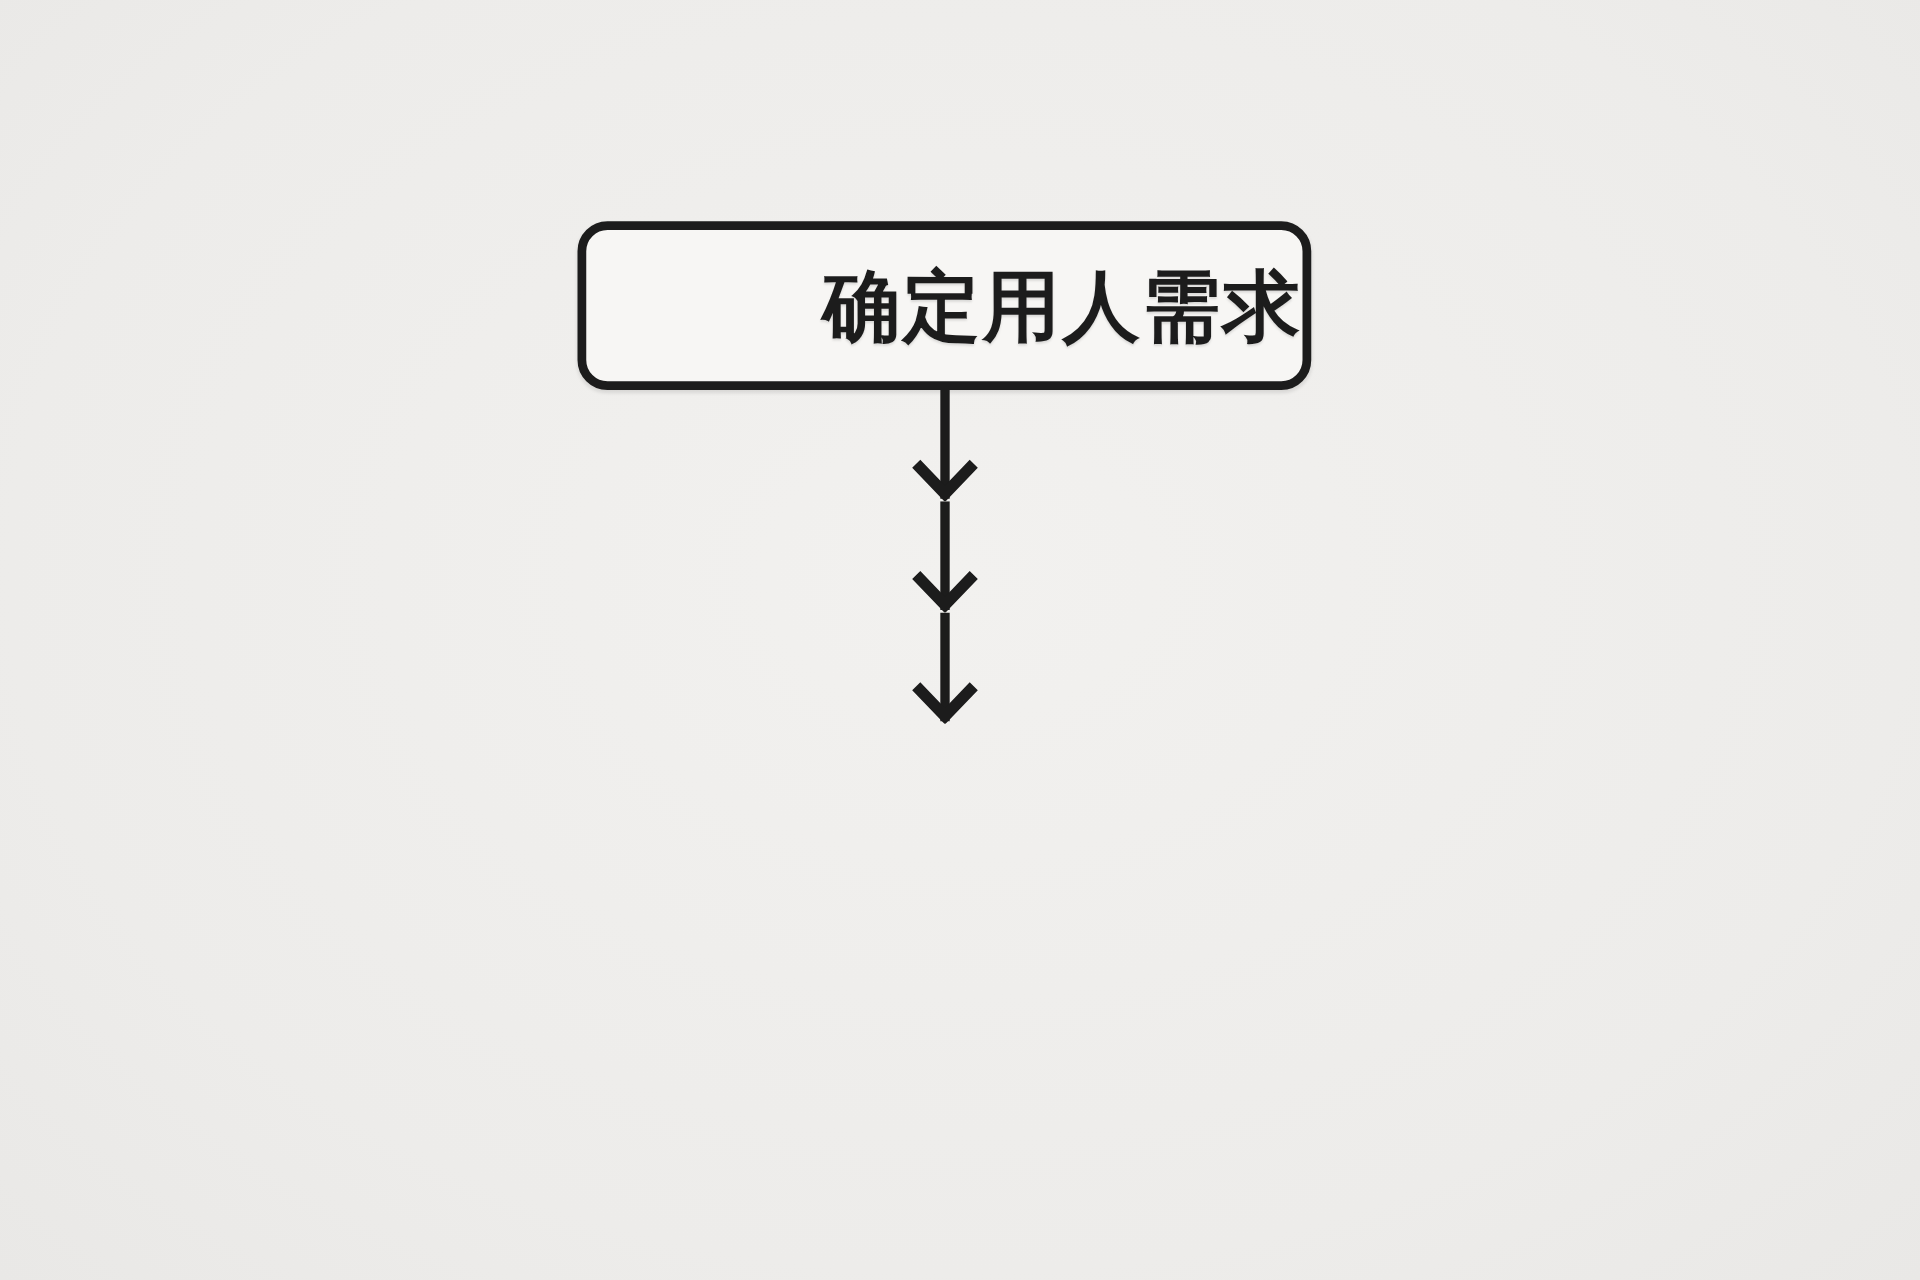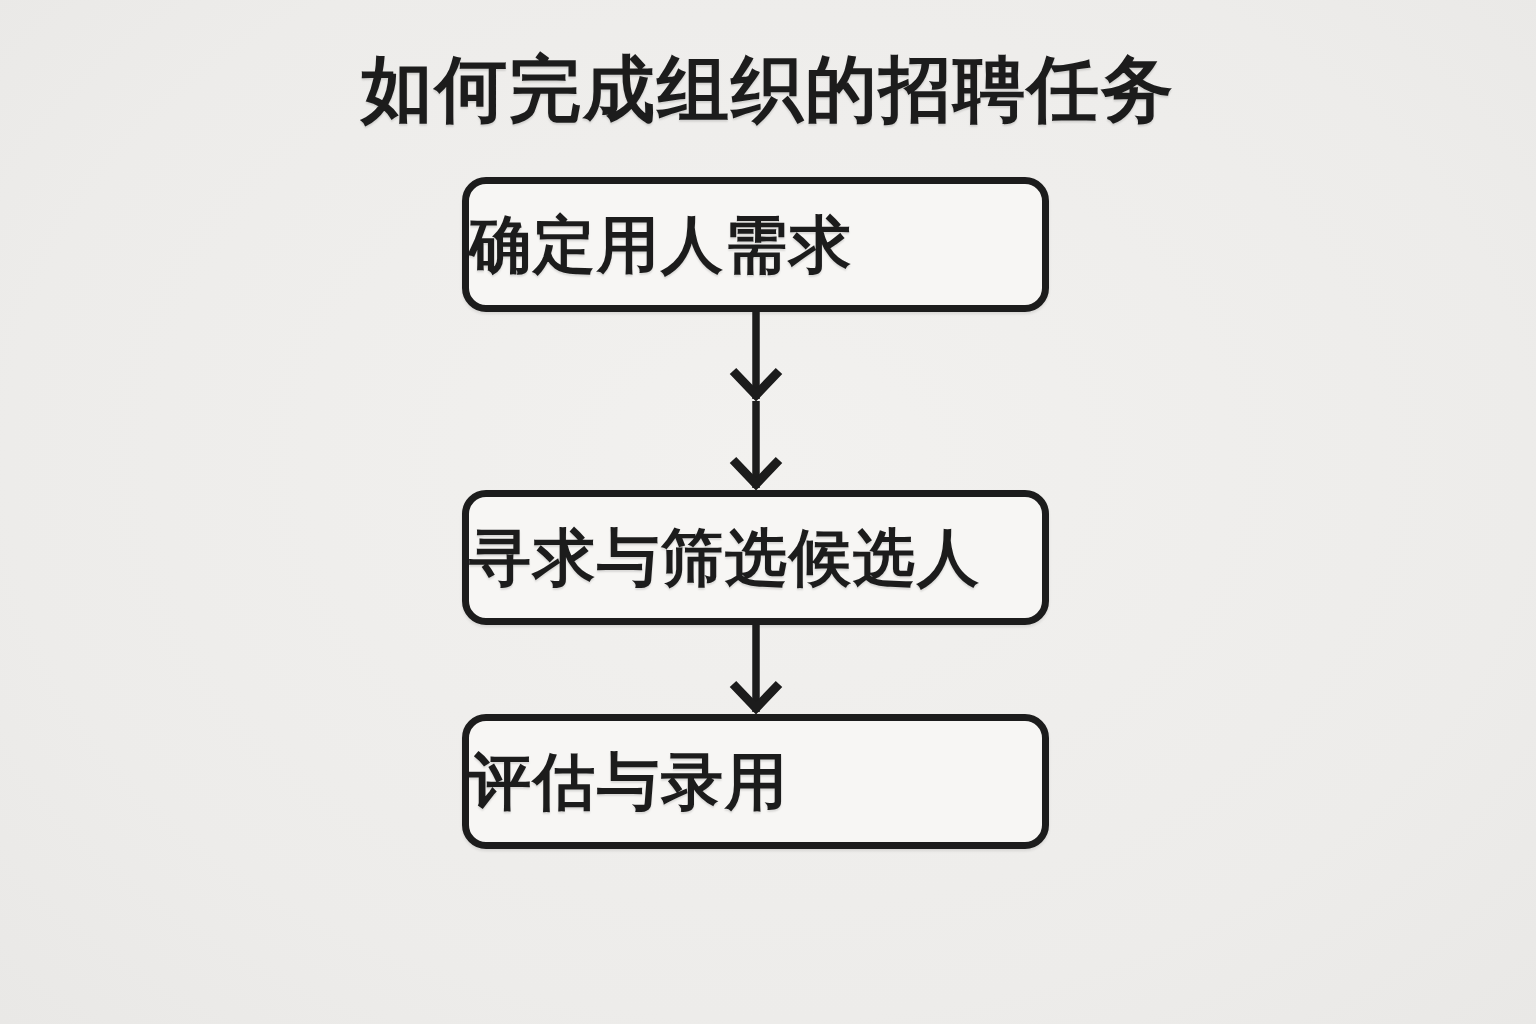--- a/index.html
+++ b/index.html
@@ -39,21 +39,21 @@
   }
   .step {
     box-sizing: border-box;
     width: 100%;
     height: 135px;
     border: 7px solid #1c1c1c;
     border-radius: 24px;
     background: #f7f6f4;
     display: flex;
     align-items: center;
-    justify-content: flex-start;
+    justify-content: flex-end;
     font-size: 62px;
     font-weight: 800;
     letter-spacing: 2px;
     white-space: nowrap;
     box-shadow: 0 2px 3px rgba(0,0,0,0.10);
     text-shadow: 0 2px 2px rgba(0,0,0,0.12);
   }
   .arrow {
     display: block;
     width: 66px;
@@ -63,46 +63,39 @@
   .arrow line, .arrow polyline {
     stroke: #1c1c1c;
     fill: none;
   }
 </style>
 </head>
 <body>
 
 <div class="canvas">
 
-  <div class="title">如何完成组织的招聘任务</div>
 
   <div class="flow">
 
     <div class="step">
       <span>确定用人需求</span>
     </div>
 
     <svg class="arrow" viewBox="0 0 66 89" aria-hidden="true">
       <line x1="33" y1="0" x2="33" y2="87" stroke-width="7.5"></line>
       <polyline points="10,59 33,83 56,59" stroke-width="9" stroke-linejoin="miter" stroke-linecap="butt"></polyline>
     </svg>
 
 
     <svg class="arrow" viewBox="0 0 66 89" aria-hidden="true">
       <line x1="33" y1="0" x2="33" y2="87" stroke-width="7.5"></line>
       <polyline points="10,59 33,83 56,59" stroke-width="9" stroke-linejoin="miter" stroke-linecap="butt"></polyline>
     </svg>
 
-    <div class="step">
-      <span>寻求与筛选候选人</span>
-    </div>
 
     <svg class="arrow" viewBox="0 0 66 89" aria-hidden="true">
       <line x1="33" y1="0" x2="33" y2="87" stroke-width="7.5"></line>
       <polyline points="10,59 33,83 56,59" stroke-width="9" stroke-linejoin="miter" stroke-linecap="butt"></polyline>
     </svg>
 
-    <div class="step">
-      <span>评估与录用</span>
-    </div>
 
   </div>
 </div>
 
 </body></html>

